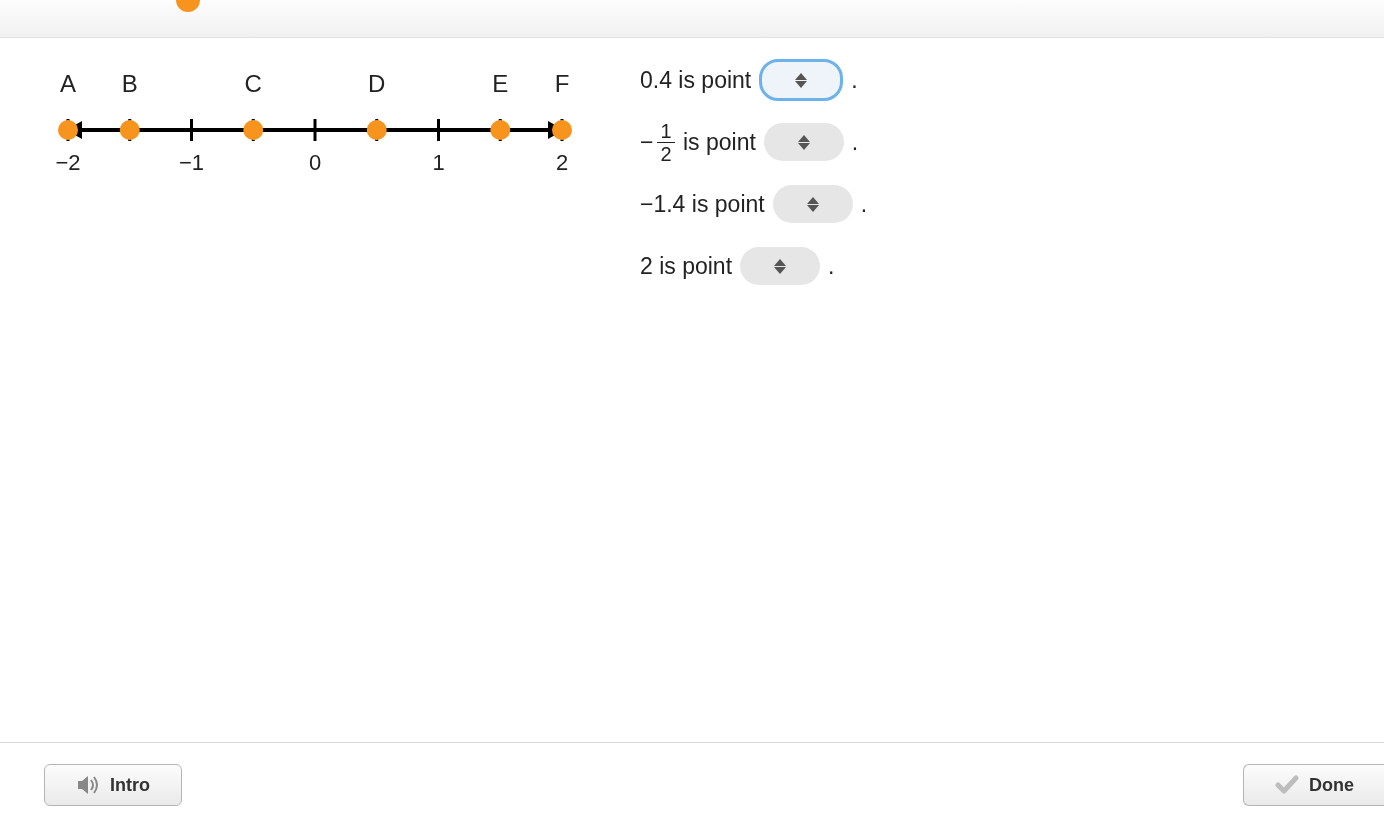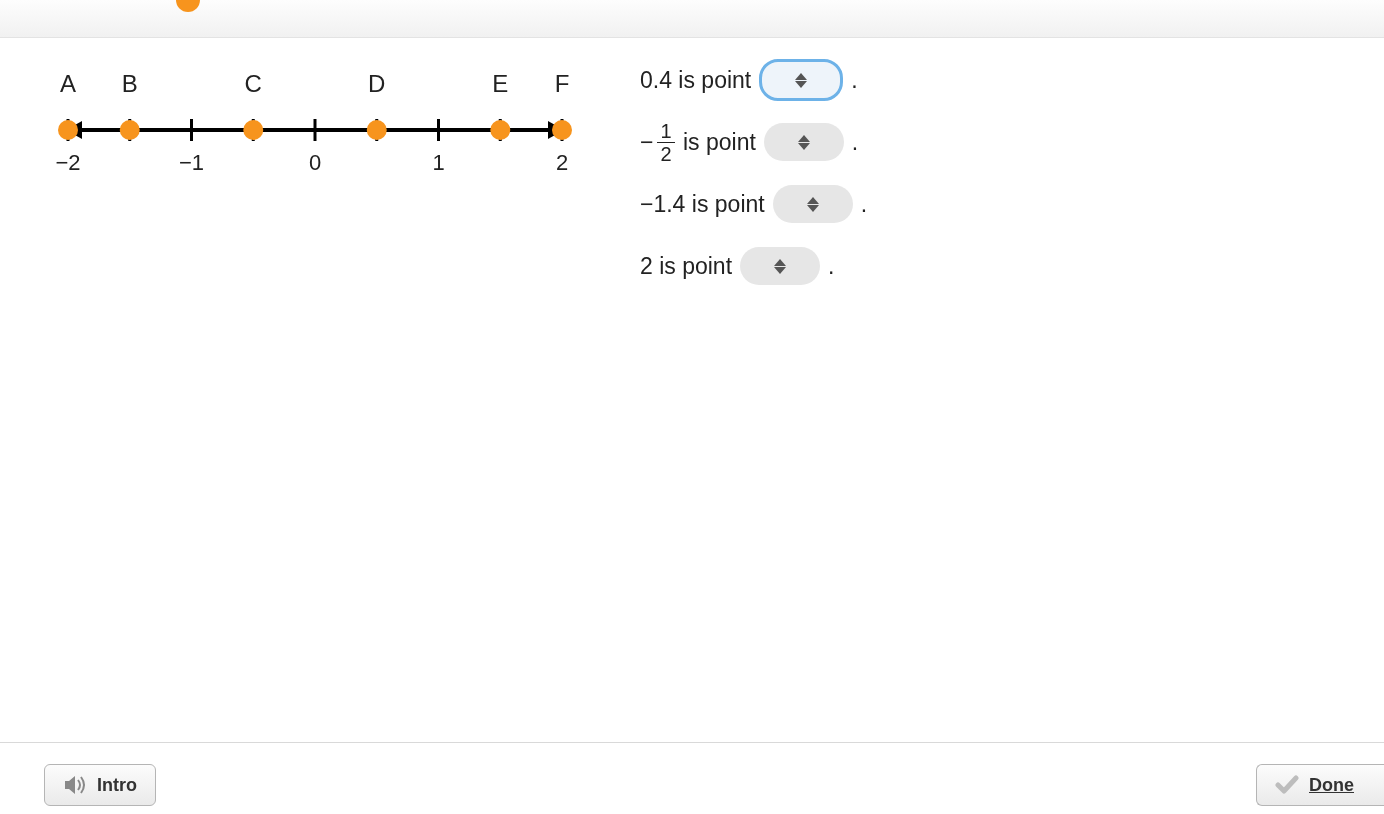--- a/index.html
+++ b/index.html
@@ -121,33 +121,33 @@
     left: 0; right: 0;
     bottom: 0;
     height: 60px;
   }
   .btn {
     position: absolute;
     top: 10px;
     height: 42px;
     display: inline-flex;
     align-items: center;
-    padding: 0 18px;
+    padding: 0 31px;
     font-size: 18px;
     font-weight: bold;
     color: #333;
     background: linear-gradient(#fcfcfc, #eaeaea);
     border: 1px solid #b5b5b5;
     border-radius: 6px;
     cursor: pointer;
     gap: 10px;
     justify-content: space-between;
   }
   .btn-intro { left: 44px; }
-  .btn-done { right: 0; border-radius: 6px 0 0 6px; border-right: none; padding-right: 30px; text-decoration: underline; }
+  .btn-done { right: 0; border-radius: 6px 0 0 6px; border-right: none; padding-right: 30px; }
   .speaker-icon svg { display: block; }
   .check-icon svg { display: block; }
 </style>
 </head>
 <body>
 
 <div class="topbar">
   <div class="orange-dot-top"></div>
 </div>
 

